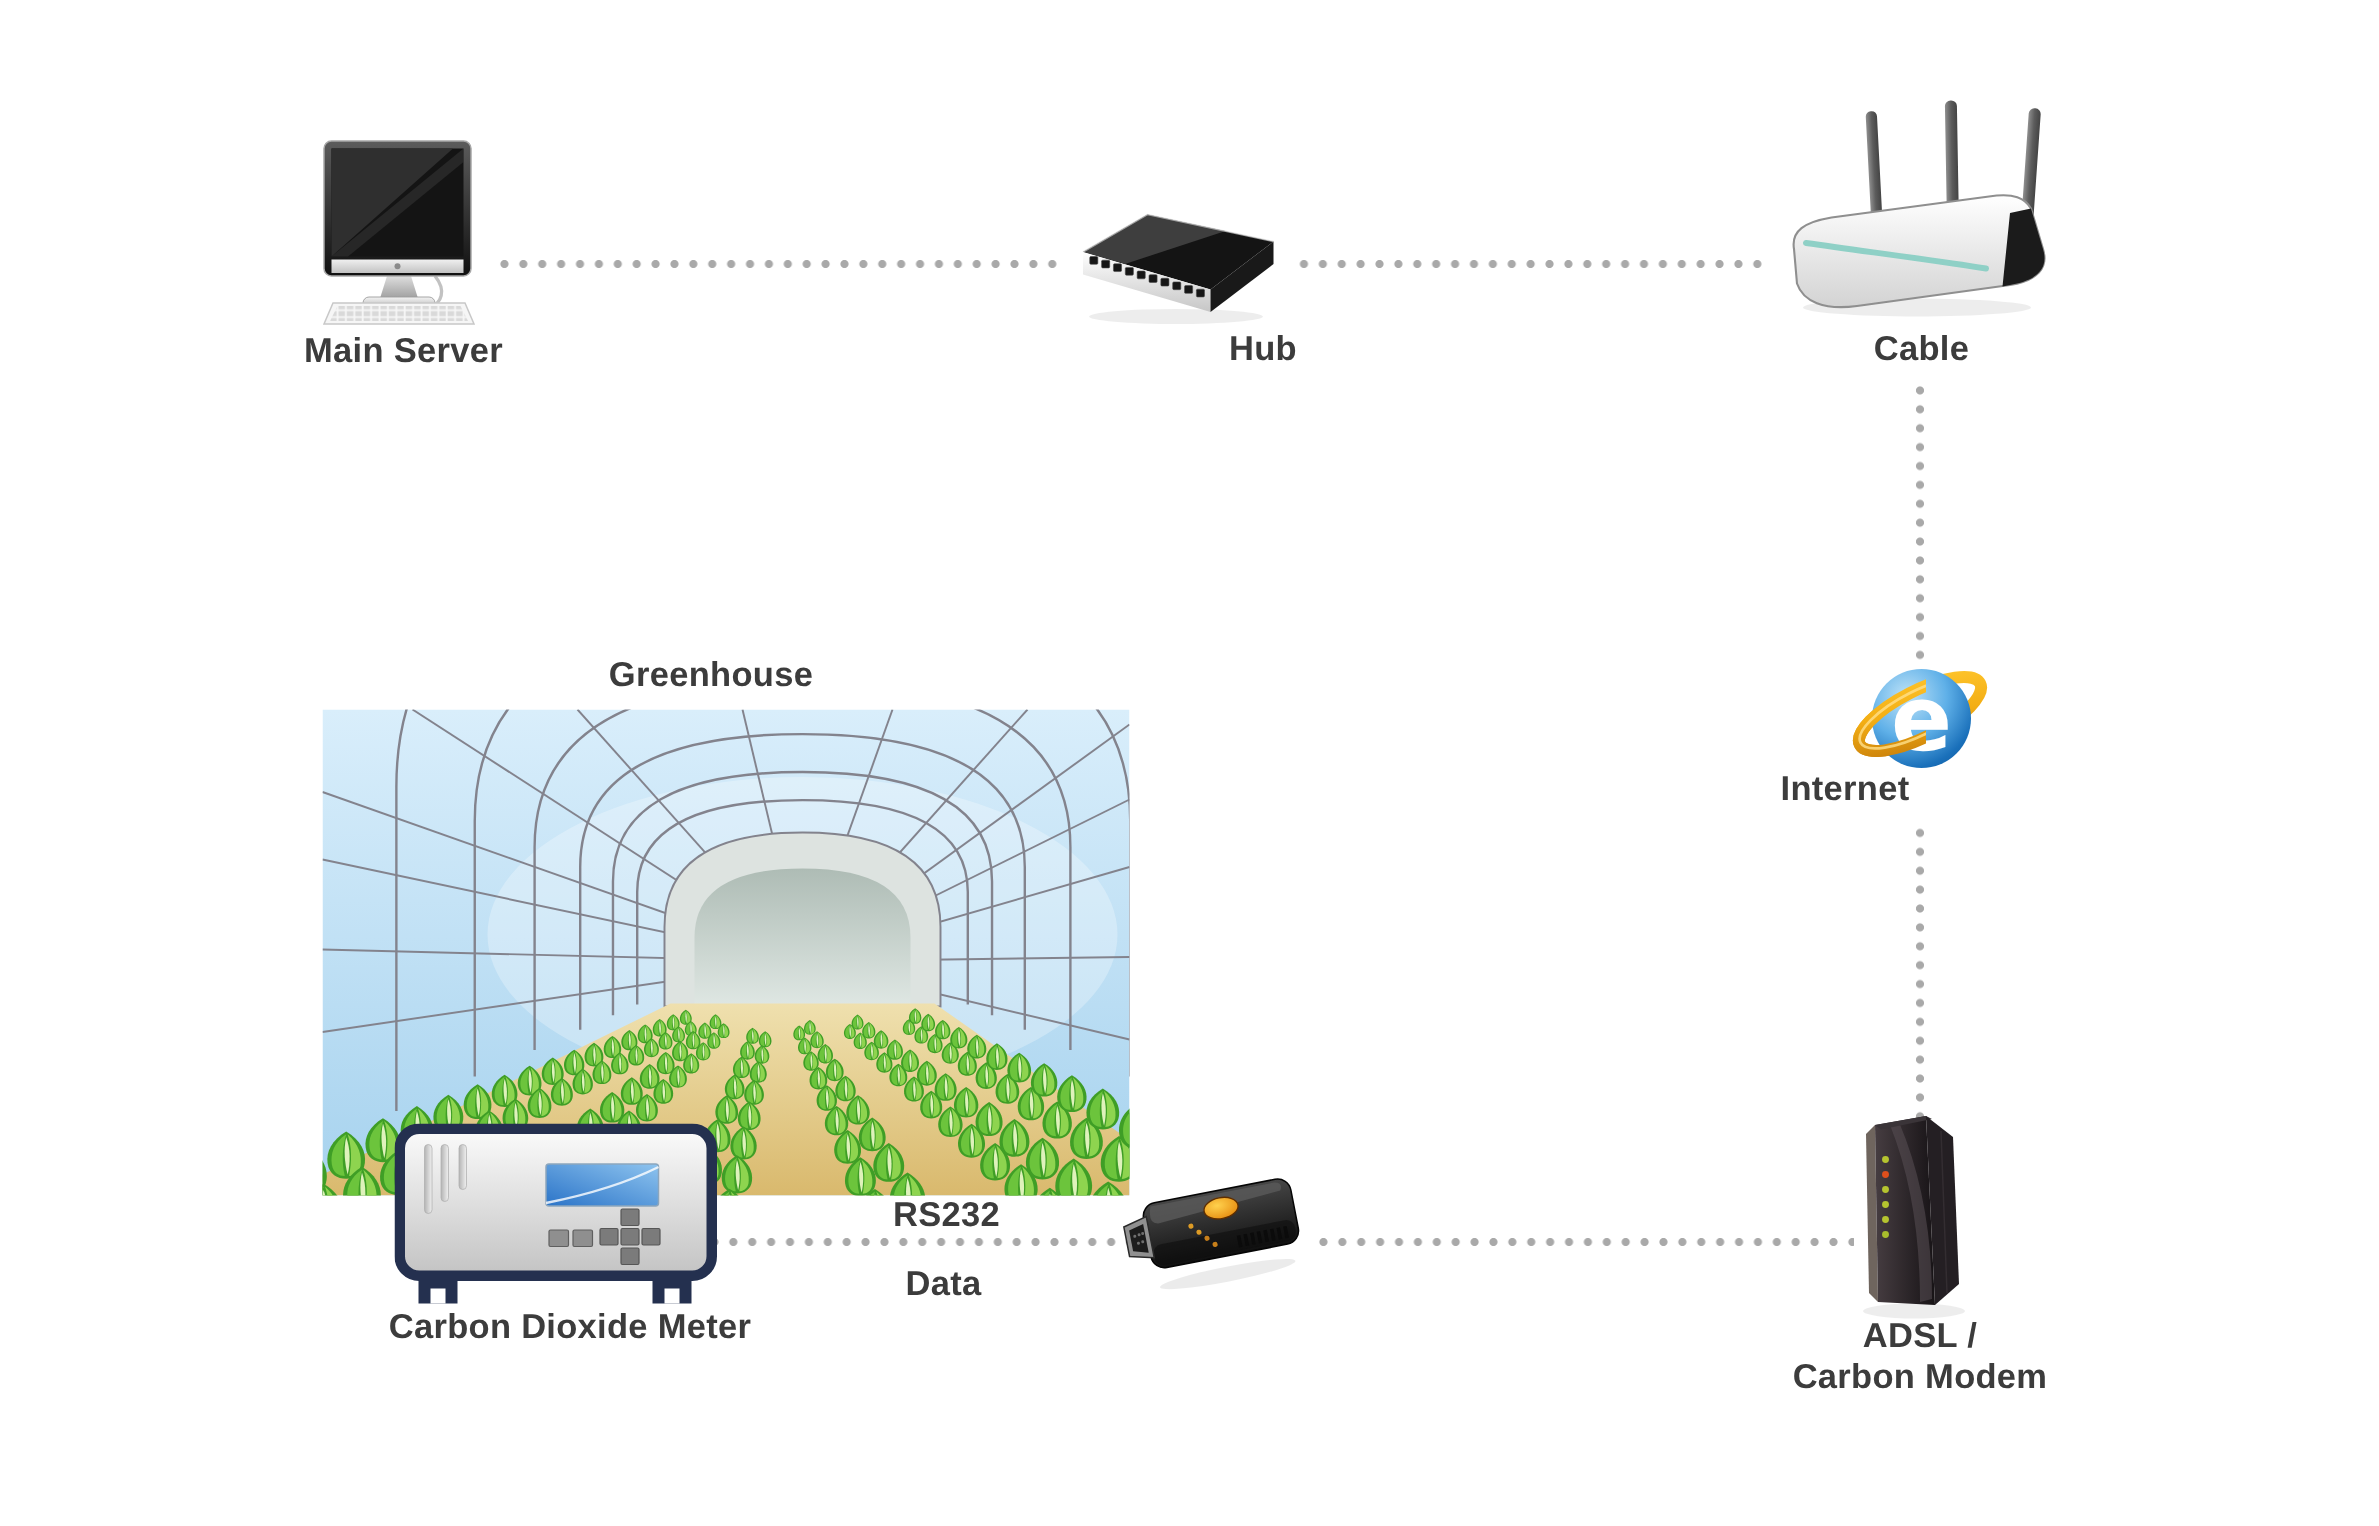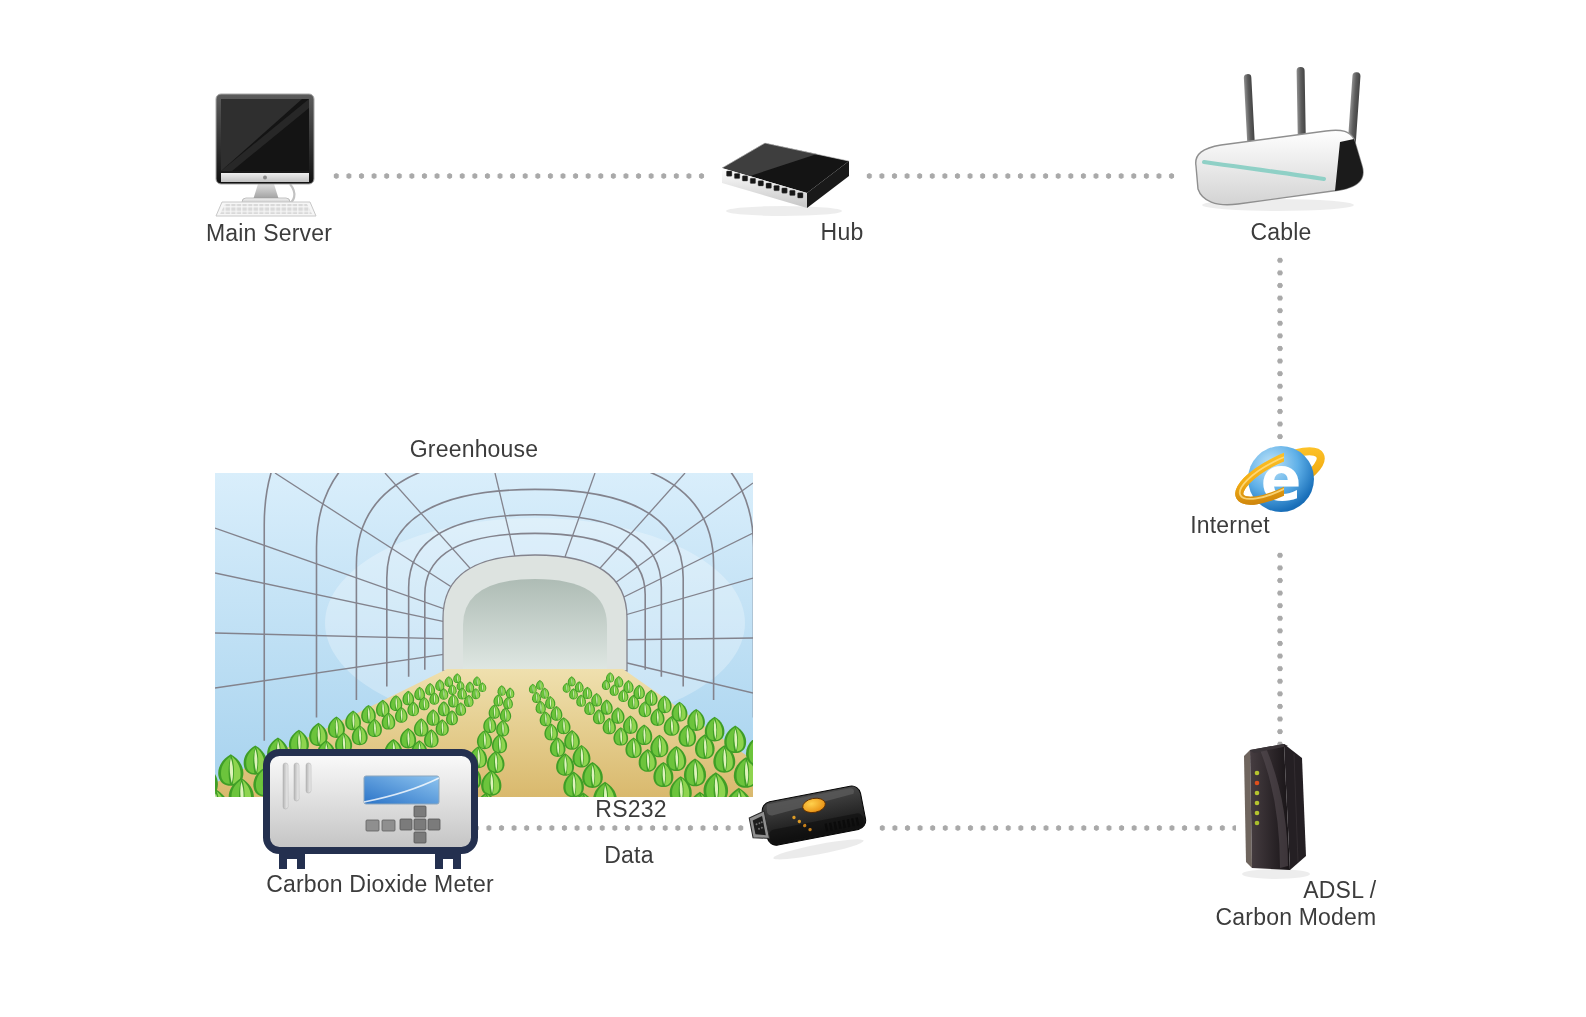--- a/index.html
+++ b/index.html
@@ -2,23 +2,23 @@
 <html><head>
 <meta charset="utf-8">
 <style>
   html,body{margin:0;padding:0;background:#fff;}
   #canvas{
     position:relative;width:1586px;height:1017px;background:#ffffff;
     font-family:"Liberation Sans", sans-serif;overflow:hidden;
   }
   .node-label{
     position:absolute;transform:translateX(-50%);
-    font-size:23px;color:#3c3c3c;letter-spacing:.2px;white-space:nowrap;text-align:right;
+    font-size:23px;color:#3c3c3c;letter-spacing:.2px;white-space:nowrap;text-align:center;font-weight:bold;
   }
-  .node-label.two-line{line-height:27px;margin-left:16px;}
+  .node-label.two-line{line-height:27px;}
   .dots-h{
     position:absolute;height:8px;
     background-image:radial-gradient(circle, #a9a9a9 2.4px, rgba(169,169,169,0) 3px);
     background-size:12.6px 8px;background-position:center left;
   }
   .dots-v{
     position:absolute;width:8px;
     background-image:radial-gradient(circle, #a9a9a9 2.4px, rgba(169,169,169,0) 3px);
     background-size:8px 12.6px;background-position:top center;
   }

